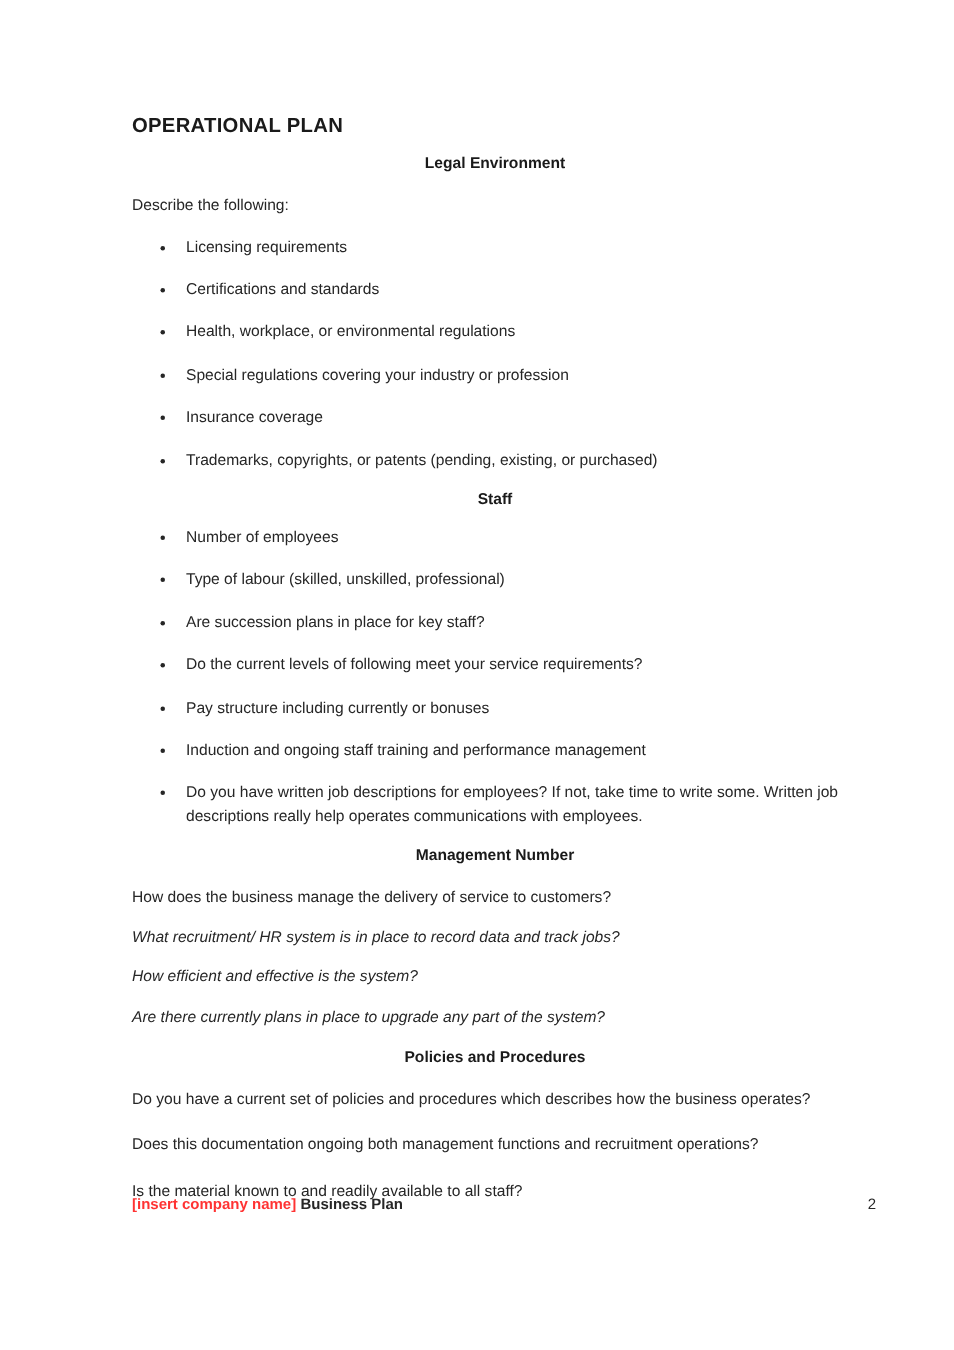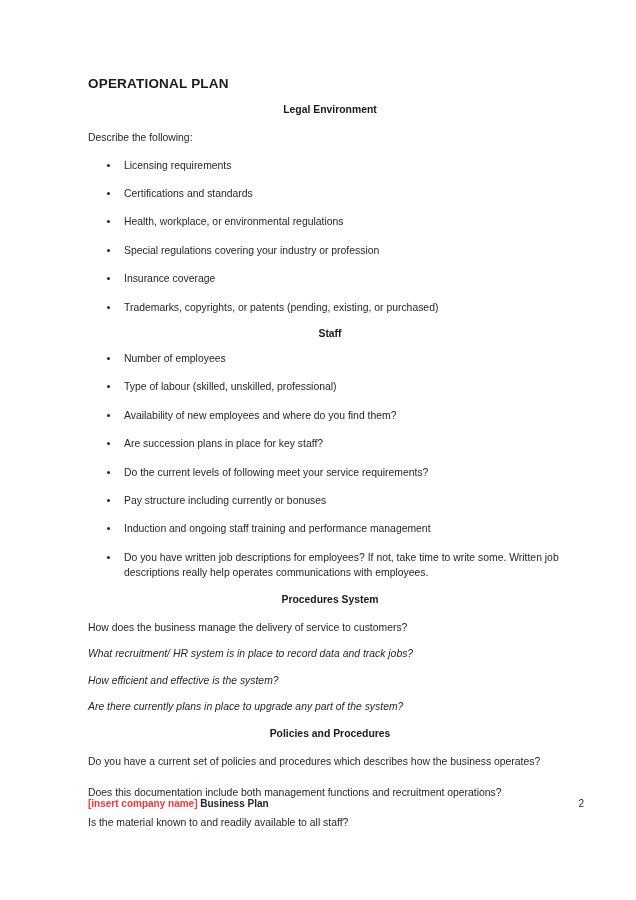--- a/index.html
+++ b/index.html
@@ -137,39 +137,38 @@
     <li class="bullet-item">Special regulations covering your industry or profession</li>
     <li class="bullet-item">Insurance coverage</li>
     <li class="bullet-item">Trademarks, copyrights, or patents (pending, existing, or purchased)</li>
   </ul>
 
   <h2 class="section-head">Staff</h2>
 
   <ul class="bullet-list">
     <li class="bullet-item">Number of employees</li>
     <li class="bullet-item">Type of labour (skilled, unskilled, professional)</li>
-    <li class="bullet-item">Availability of new employees and where do you find them?</li>
     <li class="bullet-item">Are succession plans in place for key staff?</li>
     <li class="bullet-item">Do the current levels of following meet your service requirements?</li>
     <li class="bullet-item">Pay structure including currently or bonuses</li>
     <li class="bullet-item">Induction and ongoing staff training and performance management</li>
     <li class="bullet-item">Do you have written job descriptions for employees?  If not, take time to write some. Written job descriptions really help operates communications with employees.</li>
   </ul>
 
-  <h2 class="section-head">Procedures System</h2>
+  <h2 class="section-head">Management Number</h2>
 
   <p class="para">How does the business manage the delivery of service to customers?</p>
   <p class="para tight">What recruitment/ HR system is in place to record data and track jobs?</p>
   <p class="para tight">How efficient and effective is the system?</p>
   <p class="para tight">Are there currently plans in place to upgrade any part of the system?</p>
 
   <h2 class="section-head">Policies and Procedures</h2>
 
   <p class="para">Do you have a current set of policies and procedures which describes how the business operates?</p>
-  <p class="para">Does this documentation include both management functions and recruitment operations?</p>
+  <p class="para">Does this documentation ongoing both management functions and recruitment operations?</p>
   <p class="para">Is the material known to and readily available to all staff?</p>
 
   <div class="footer">
     <div class="footer-left"><span class="footer-company">[insert company name]</span><span class="footer-suffix"> Business Plan</span></div>
     <div class="footer-page">2</div>
   </div>
 
 </div>
 
 </body></html>

